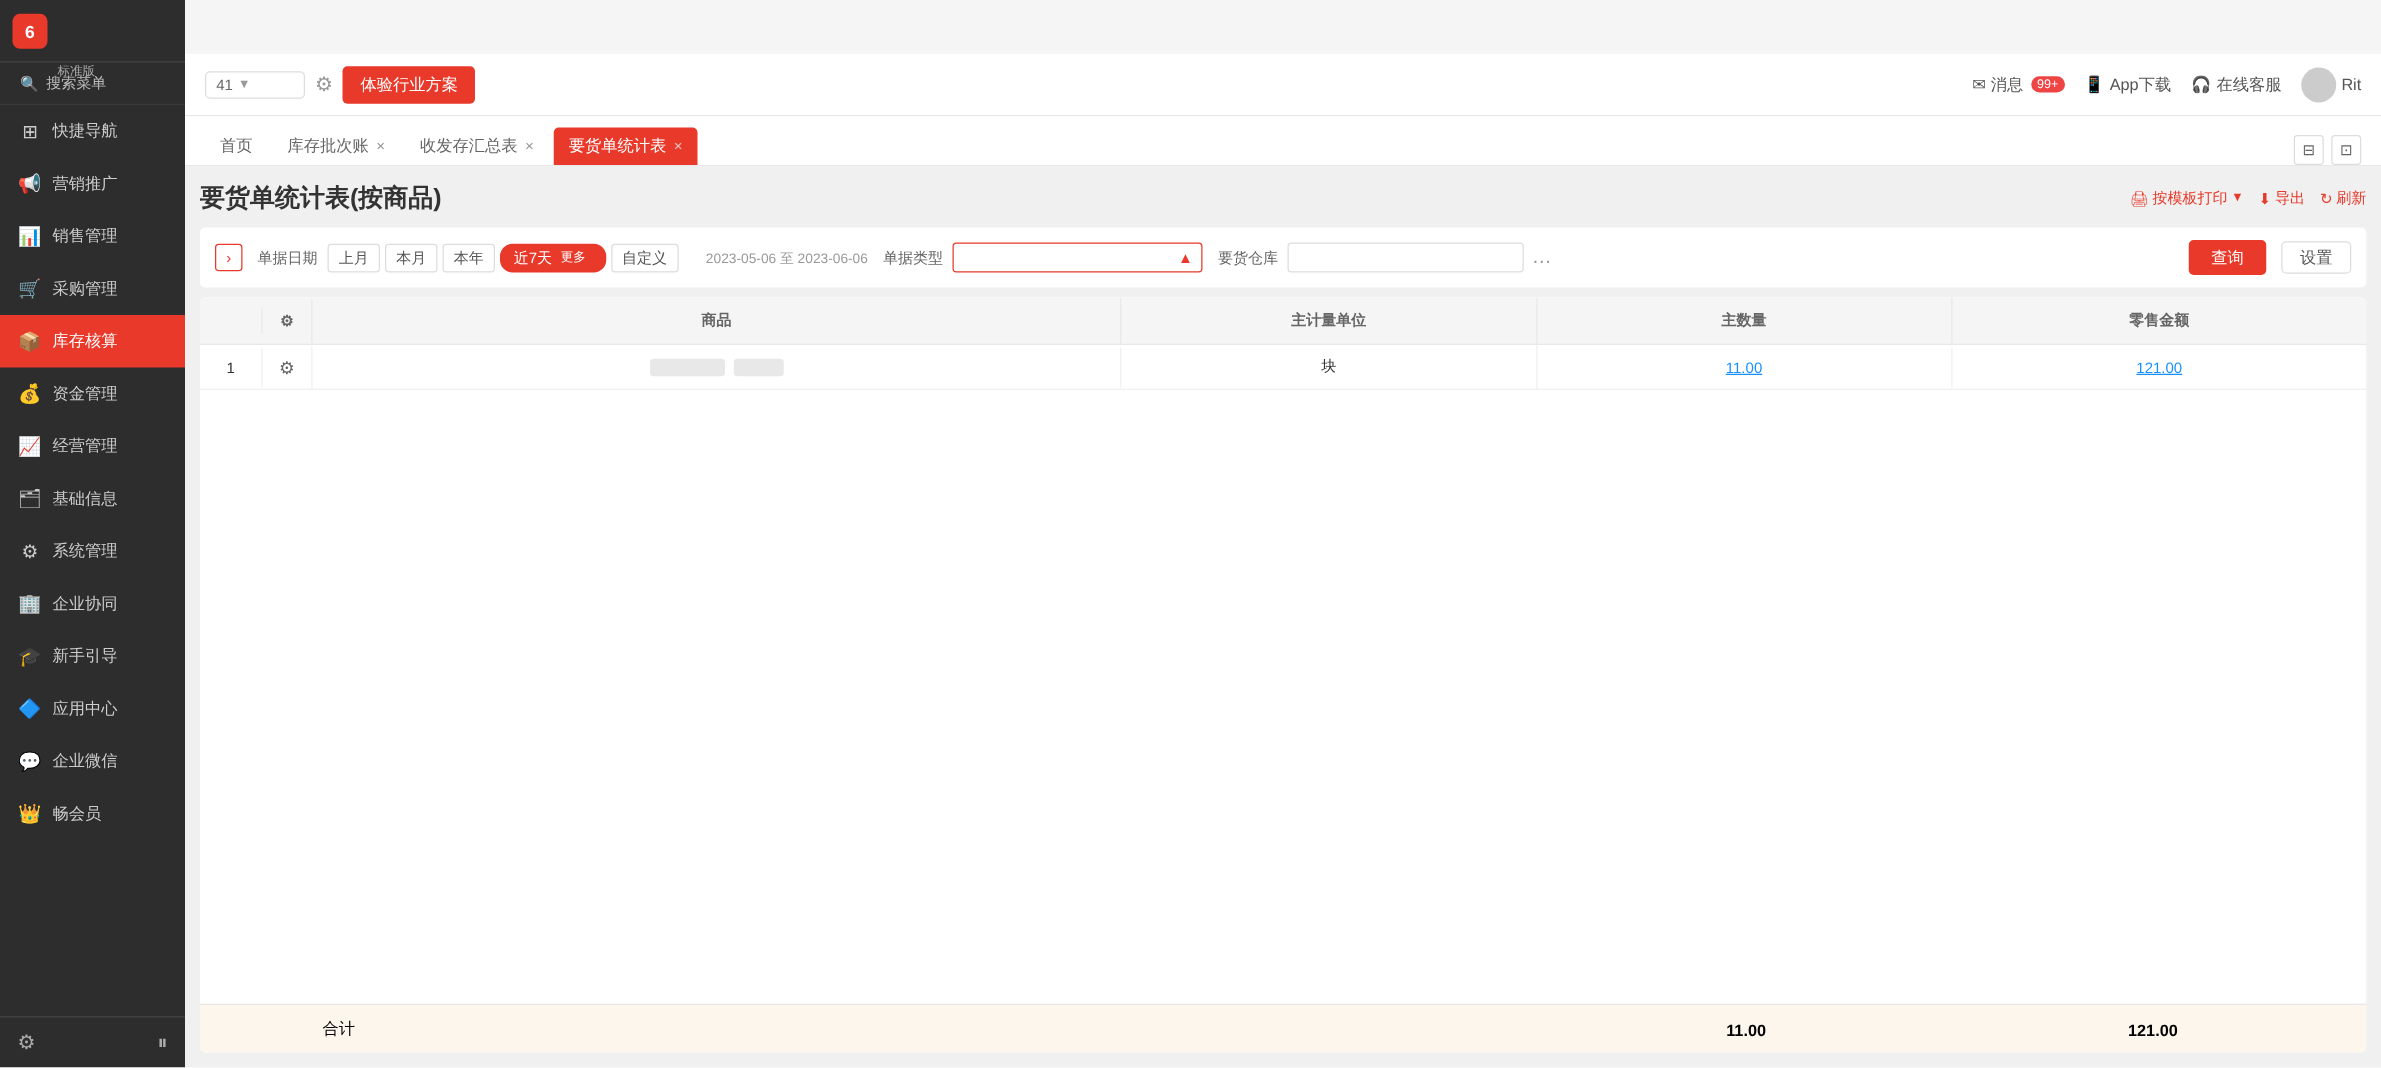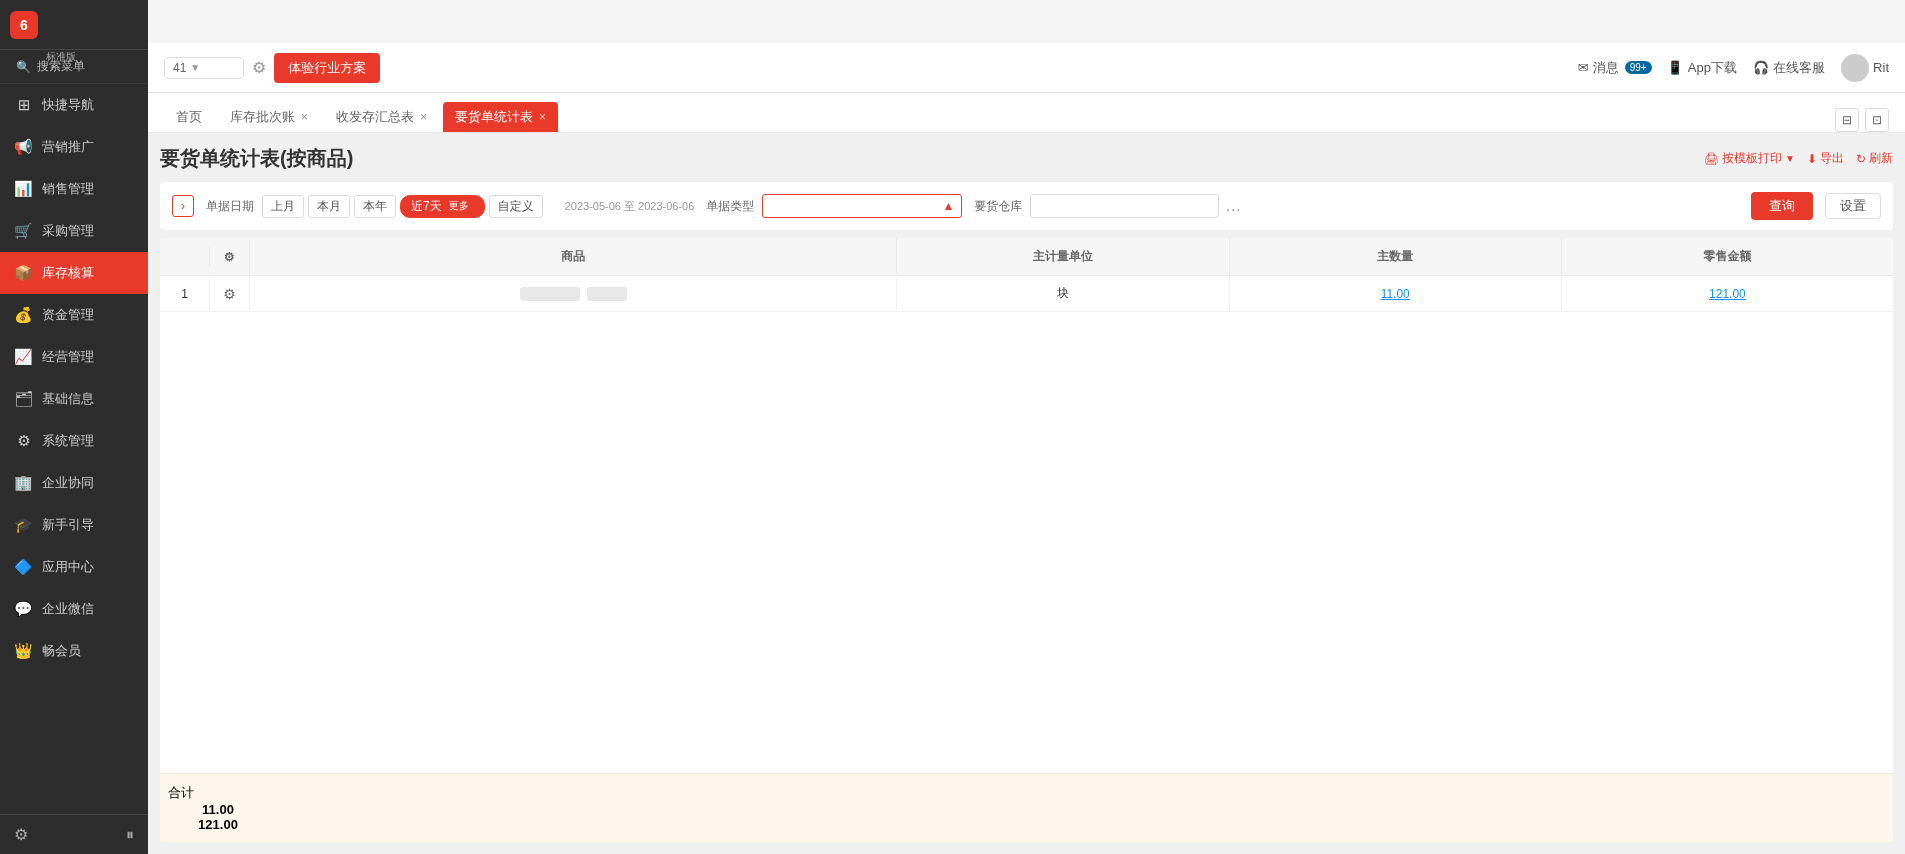--- a/index.html
+++ b/index.html
@@ -139,21 +139,21 @@
       color: #555;
       font-size: 13px;
     }
     .topbar-right-item {
       display: flex;
       align-items: center;
       gap: 4px;
       cursor: pointer;
     }
     .badge {
-      background: #0369a1;
+      background: #ef4444;
       color: white;
       border-radius: 10px;
       padding: 1px 5px;
       font-size: 10px;
       margin-left: 2px;
     }
     .avatar {
       width: 28px;
       height: 28px;
       border-radius: 50%;
@@ -439,23 +439,22 @@
     }
     .td:last-child { border-right: none; }
     .td-link { color: #1890ff; text-decoration: underline; cursor: pointer; }
     .td-placeholder { background: #e8e8e8; height: 14px; border-radius: 3px; display: inline-block; }
 
     
     .table-footer {
       background: #fdf6ec;
       border-top: 1px solid #e8e8e8;
       display: flex;
-      align-items: flex-start;
+      align-items: flex-end;
       padding: 10px 8px;
-      flex-direction: column;
     }
     .tf-label {
       width: 50px;
       text-align: center;
       flex-shrink: 0;
     }
     .tf-gear { width: 40px; flex-shrink: 0; }
     .tf-empty { flex: 2; min-width: 160px; }
     .tf-unit { flex: 1; min-width: 100px; }
     .tf-qty { flex: 1; min-width: 100px; text-align: center; font-weight: 600; }

